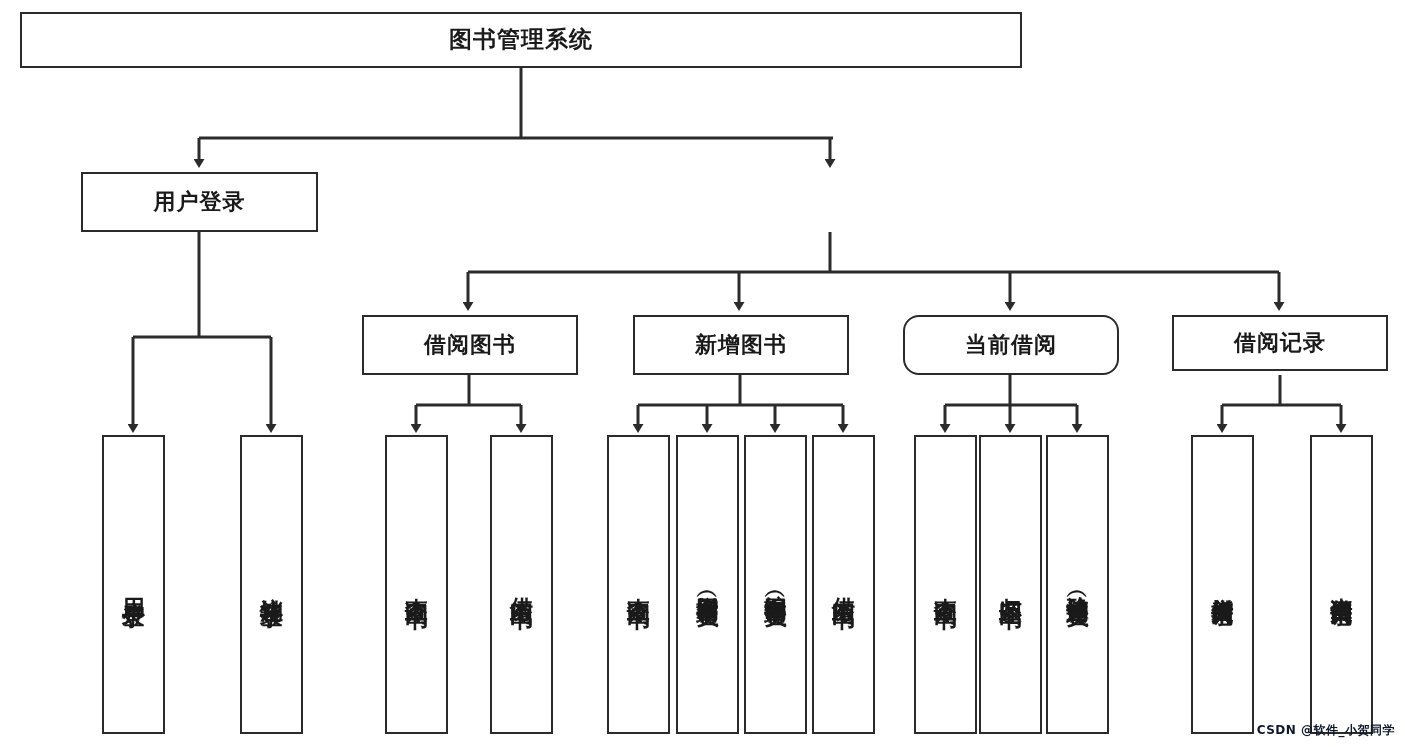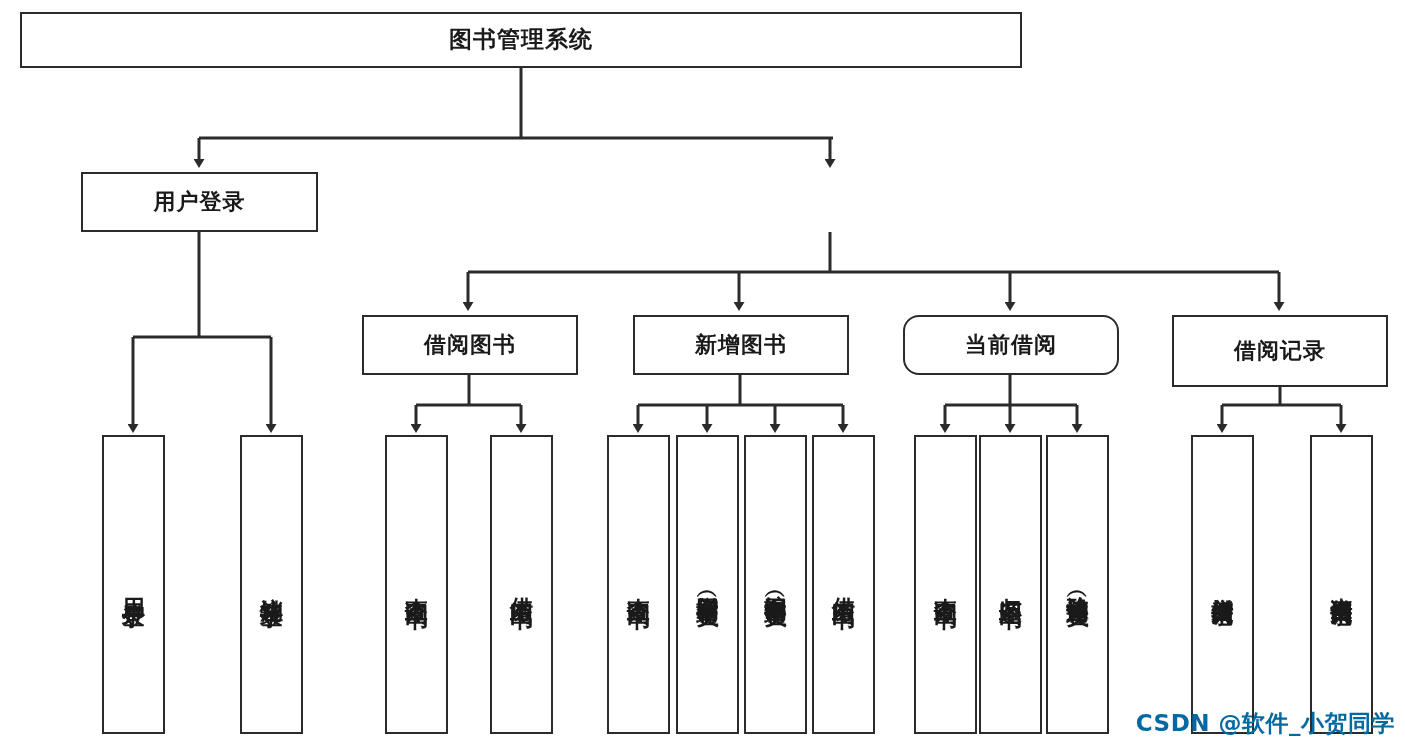--- a/index.html
+++ b/index.html
@@ -62,22 +62,22 @@
     white-space: nowrap;
   }
   .v-node.long .node-label {
     font-size: 22px;
     letter-spacing: 1.5px;
   }
   #watermark {
     position: absolute;
     right: 10px;
     bottom: 8px;
-    font-size: 23px;
-    color: #0369a1;
+    font-size: 12px;
+    color: #0f172a;
     letter-spacing: 0.5px;
     z-index: 3;
     white-space: nowrap;
   }
 </style>
 </head>
 <body>
 
 <div id="canvas">
 
@@ -141,21 +141,21 @@
 
   <div class="node h-node" style="left:362px; top:315px; width:216px; height:60px;">
     <span class="node-label">借阅图书</span>
   </div>
   <div class="node h-node" style="left:633px; top:315px; width:216px; height:60px;">
     <span class="node-label">新增图书</span>
   </div>
   <div class="node h-node" style="left:903px; top:315px; width:216px; height:60px;border-radius:16px;">
     <span class="node-label">当前借阅</span>
   </div>
-  <div class="node h-node" style="left:1172px; top:315px; width:216px; height:72px;">
+  <div class="node h-node" style="left:1172px; top:315px; width:216px; height:56px;">
     <span class="node-label">借阅记录</span>
   </div>
 
   <div class="node v-node" style="left:102px; top:435px; width:63px; height:299px;">
     <span class="node-label">用户登录</span>
   </div>
   <div class="node v-node" style="left:240px; top:435px; width:63px; height:299px;">
     <span class="node-label">注销登录</span>
   </div>
 

